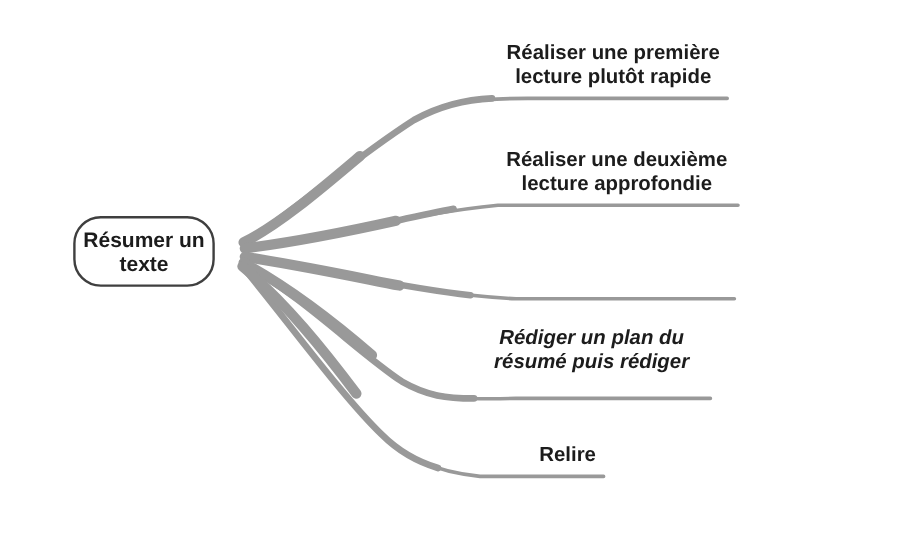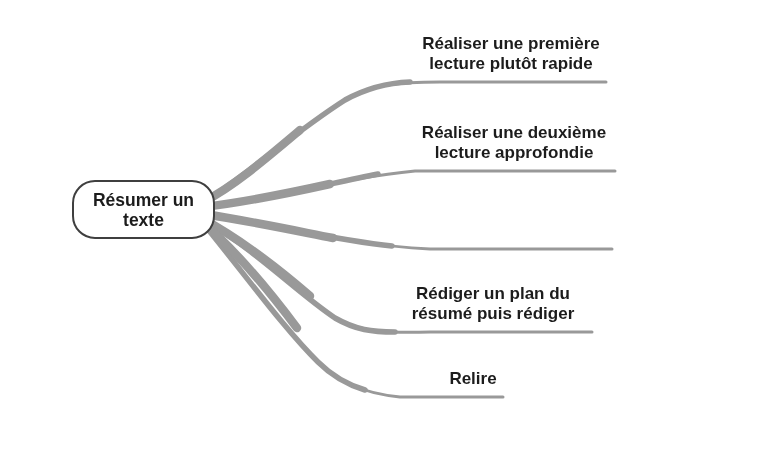--- a/index.html
+++ b/index.html
@@ -11,22 +11,22 @@
     font-family: "Liberation Sans", sans-serif;
     overflow: hidden;
   }
   .branches { position: absolute; left: 0; top: 0; }
   .branches path { fill: none; stroke: var(--branch, #999999); stroke-linecap: round; }
   .branches .thin { stroke-width: 3; }
   .branches .mid  { stroke-width: 5.5; }
   .branches .root { stroke-width: 8.5; }
   .node {
     position: absolute;
-    left: 72px; top: 180px;
-    width: 143px; height: 59px;
+    left: 61px; top: 180px;
+    width: 118px; height: 59px;
     box-sizing: border-box;
     background: var(--node-fill, #ffffff);
     border: 2.5px solid var(--node-border, #3f3f3f);
     border-radius: 23px;
     display: flex; align-items: center; justify-content: center;
   }
   .node-label {
     font-weight: bold;
     font-size: 17.5px;
     line-height: 20px;
@@ -83,18 +83,18 @@
 texte</div>
   </div>
 
   <div class="branch-label" style="left:514px; top:123px;">Réaliser une deuxième
 lecture approfondie</div>
 
   <div class="branch-label" style="left:511px; top:34px;">Réaliser une première
 lecture plutôt rapide</div>
 
 
-  <div class="branch-label" style="left:493px; top:284px;">Rédiger un plan du
+  <div class="branch-label" style="left:493px; top:272px;font-style:italic;">Rédiger un plan du
 résumé puis rédiger</div>
 
   <div class="branch-label" style="left:473px; top:369px;">Relire</div>
 
 </div>
 
 </body></html>

